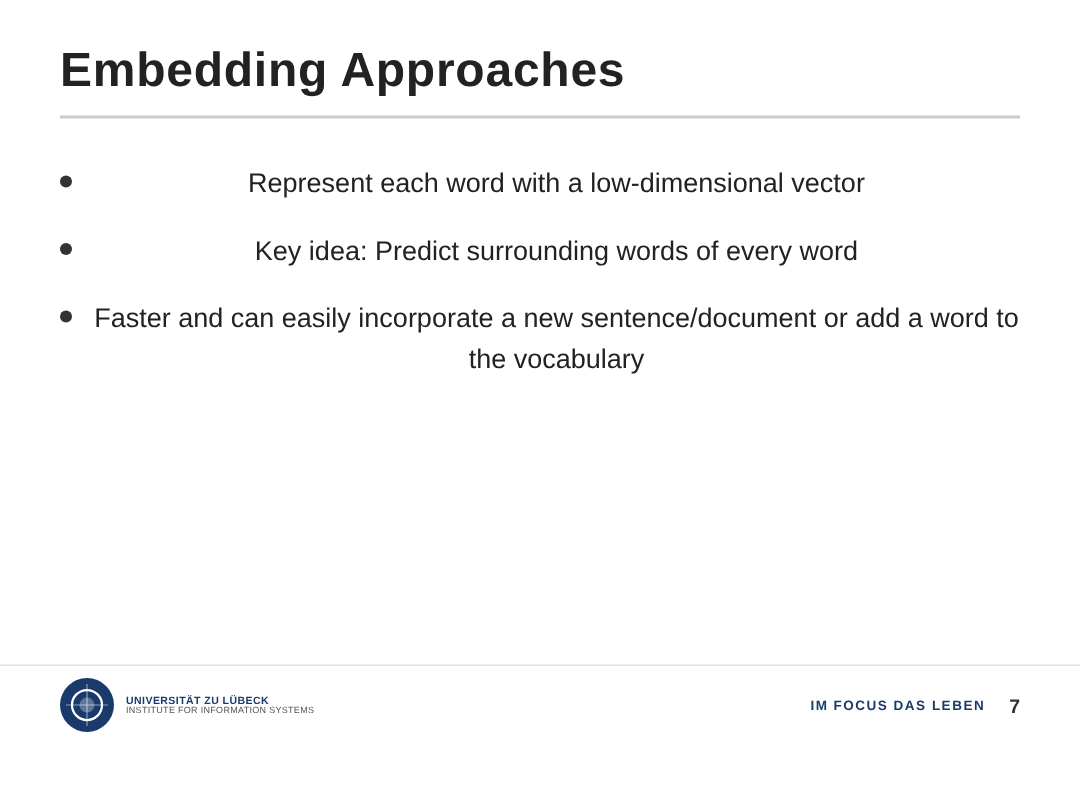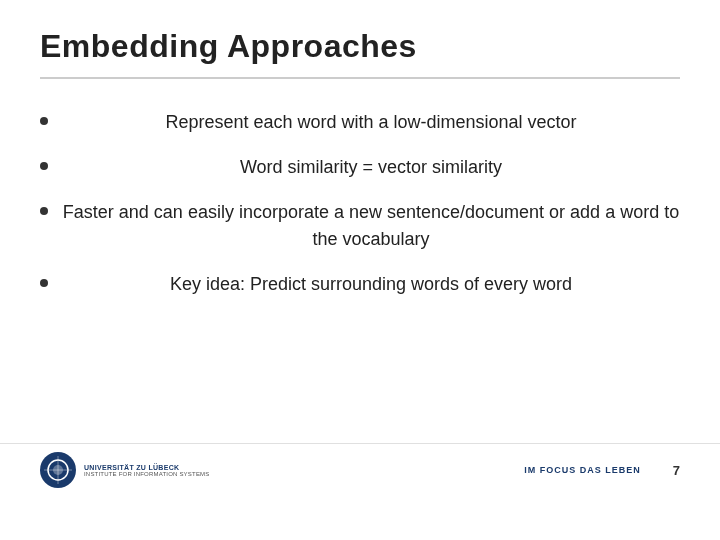--- a/index.html
+++ b/index.html
@@ -118,21 +118,21 @@
     .footer-dept-name {
       font-size: 6px;
       color: #555555;
       text-transform: uppercase;
       letter-spacing: 0.2px;
     }
 
     .footer-right {
       display: flex;
       align-items: center;
-      gap: 32px;
+      gap: 16px;
     }
 
     .footer-motto {
       font-size: 9px;
       font-weight: bold;
       color: #1a3a6b;
       letter-spacing: 1px;
       text-transform: uppercase;
     }
 
@@ -154,29 +154,25 @@
   <div class="divider"></div>
 
   <div class="slide-content">
     <ul class="bullet-list">
       <li class="bullet-item">
         <div class="bullet-dot"></div>
         <span class="bullet-text">Represent each word with a low-dimensional vector</span>
       </li>
       <li class="bullet-item">
         <div class="bullet-dot"></div>
-        <span class="bullet-text">Word similarity = vector similarity</span>
+        <span class="bullet-text">Key idea: Predict surrounding words of every word</span>
       </li>
       <li class="bullet-item">
         <div class="bullet-dot"></div>
         <span class="bullet-text">Faster and can easily incorporate a new sentence/document or add a word to the vocabulary</span>
-      </li>
-      <li class="bullet-item">
-        <div class="bullet-dot"></div>
-        <span class="bullet-text">Key idea: Predict surrounding words of every word</span>
       </li>
     </ul>
   </div>
 
   <div class="slide-footer">
     <div class="footer-logo">
       <div class="logo-circle">
         <svg width="32" height="32" viewBox="0 0 32 32">
           <circle cx="16" cy="16" r="14" fill="#1a3a6b"></circle>
           <circle cx="16" cy="16" r="10" fill="none" stroke="#ffffff" stroke-width="1.5"></circle>

